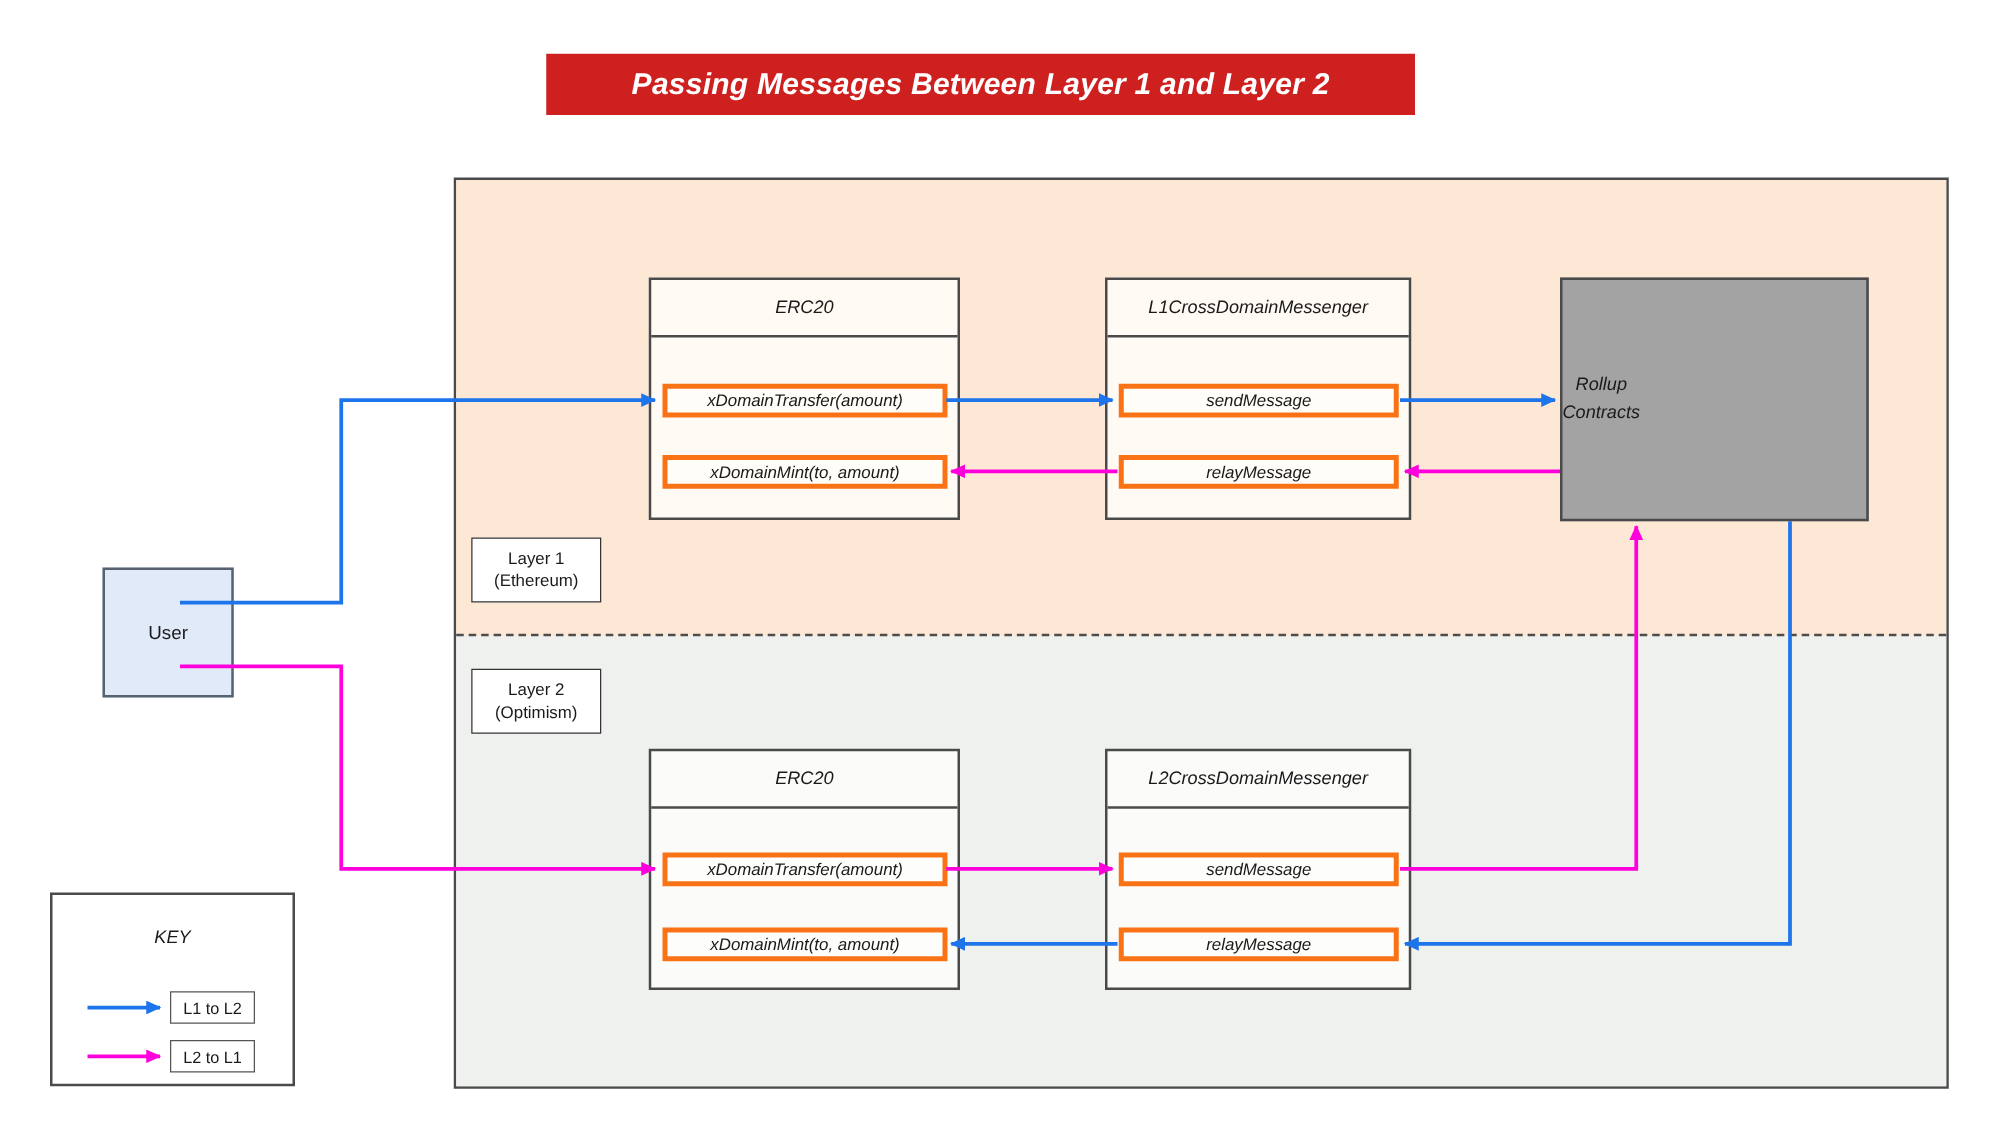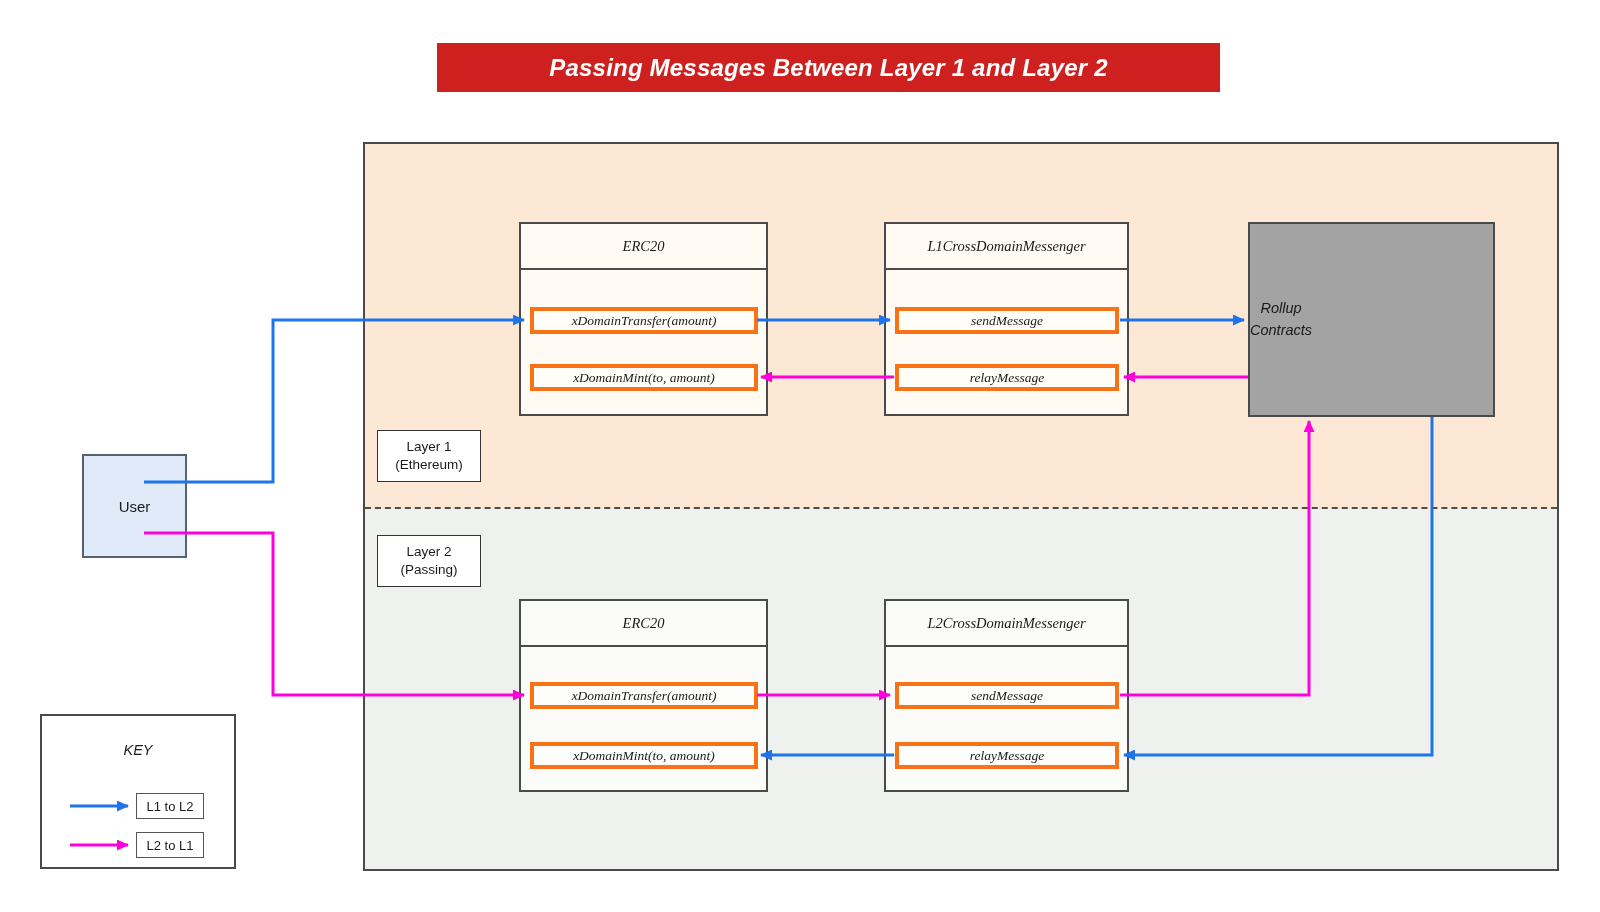--- a/index.html
+++ b/index.html
@@ -9,31 +9,31 @@
     --layer1-bg:#FCE8D5;
     --layer2-bg:#EEF1EE;
     --user-fill:#E1EAF9;
     --ink:#1a1a1a;
     --edge:#4a4a4a;
   }
   *{box-sizing:border-box;}
   body{margin:0;background:#ffffff;font-family:"Liberation Sans","DejaVu Sans",sans-serif;color:var(--ink);}
   .stage{position:relative;width:1600px;height:912px;background:#fff;overflow:hidden;}
 
-  .banner{position:absolute;left:437px;top:43px;width:783px;height:49px;background:var(--title-bg);
+  .banner{position:absolute;left:437px;top:43px;width:695px;height:49px;background:var(--title-bg);
     display:flex;align-items:center;justify-content:center;}
   .banner span{color:#fff;font-size:24px;font-weight:bold;font-style:italic;letter-spacing:.2px;}
 
   .container{position:absolute;left:363px;top:142px;width:1196px;height:729px;border:2px solid var(--edge);}
   .region1{position:absolute;left:0;top:0;width:100%;height:365px;background:var(--layer1-bg);}
   .region2{position:absolute;left:0;top:365px;width:100%;height:360px;background:var(--layer2-bg);}
   .divider{position:absolute;left:0;top:363px;width:100%;height:0;border-top:2px dashed #4d4d4d;}
 
   .node{position:absolute;border:2px solid var(--edge);}
-  .uml{background:#FFFAF3;font-family:Liberation Serif, serif;}
+  .uml{background:#FFFAF3;}
   .uml.l2fill{background:#FBFCFA;}
   .uml-header{height:46px;display:flex;align-items:center;justify-content:center;
     border-bottom:2px solid var(--edge);font-style:italic;font-size:14.5px;}
   .method{position:absolute;left:9px;height:27px;border:4px solid #f97316;display:flex;align-items:center;
     justify-content:center;font-style:italic;font-size:13.5px;background:#FFFDF8;}
   .l2fill .method{background:#FDFEFC;}
 
   .rollup{background:#a3a3a3;display:flex;align-items:center;text-align:center;
     font-style:italic;font-size:14.5px;line-height:1.45;}
 
@@ -72,21 +72,21 @@
   <div class="userbox">
     <span>User</span>
   </div>
 
   <div class="layer-label" style="left:377px;top:430px;">
     <span>Layer 1</span>
     <span>(Ethereum)</span>
   </div>
   <div class="layer-label" style="left:377px;top:535px;">
     <span>Layer 2</span>
-    <span>(Passing)</span>
+    <span>(Optimism)</span>
   </div>
 
   <div class="node uml" style="left:519px;top:222px;width:249px;height:194px;">
     <div class="uml-header">ERC20</div>
     <div class="method" style="top:83px;width:228px;">xDomainTransfer(amount)</div>
     <div class="method" style="top:140px;width:228px;">xDomainMint(to, amount)</div>
   </div>
 
   <div class="node uml" style="left:884px;top:222px;width:245px;height:194px;">
     <div class="uml-header">L1CrossDomainMessenger</div>

